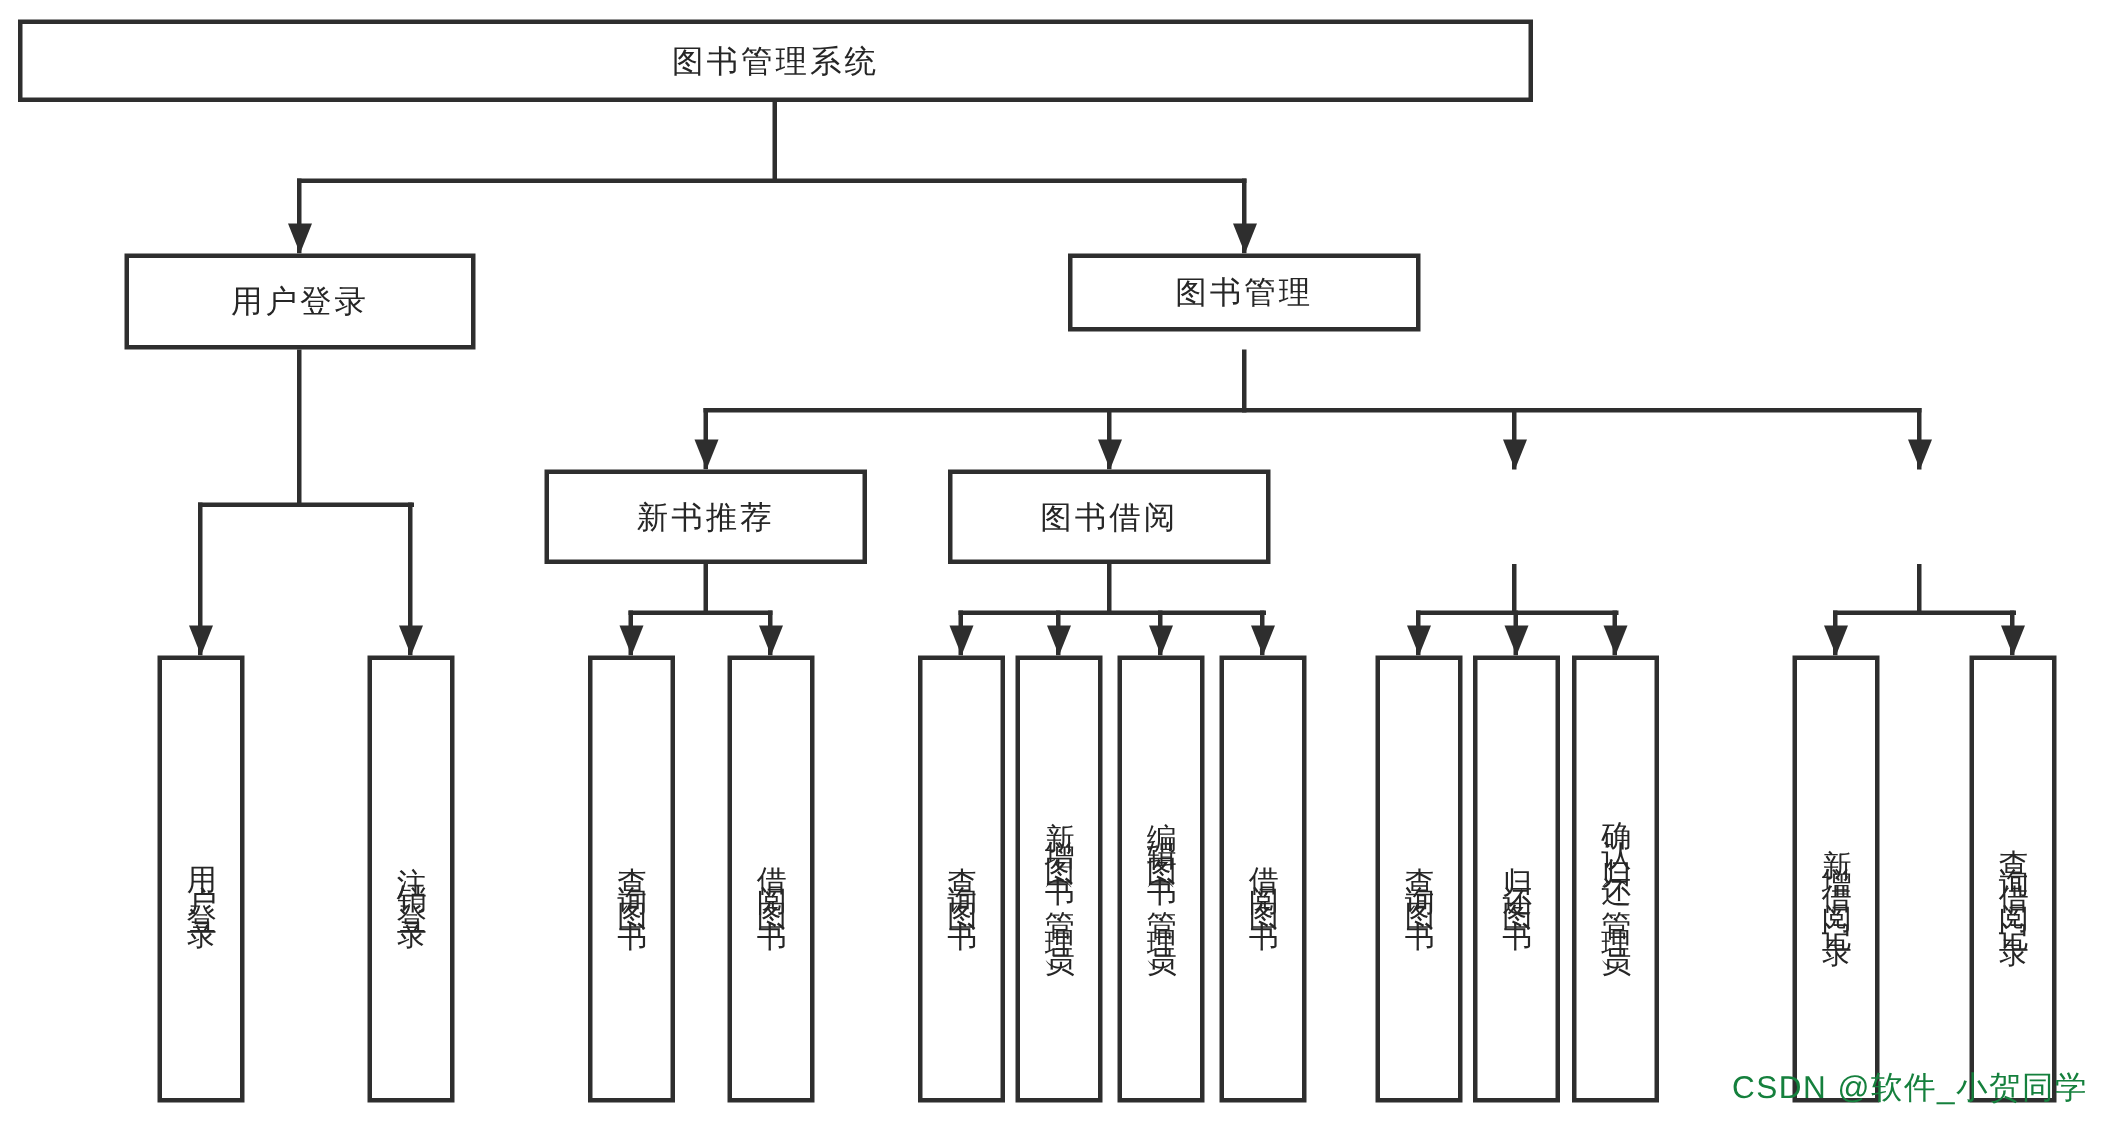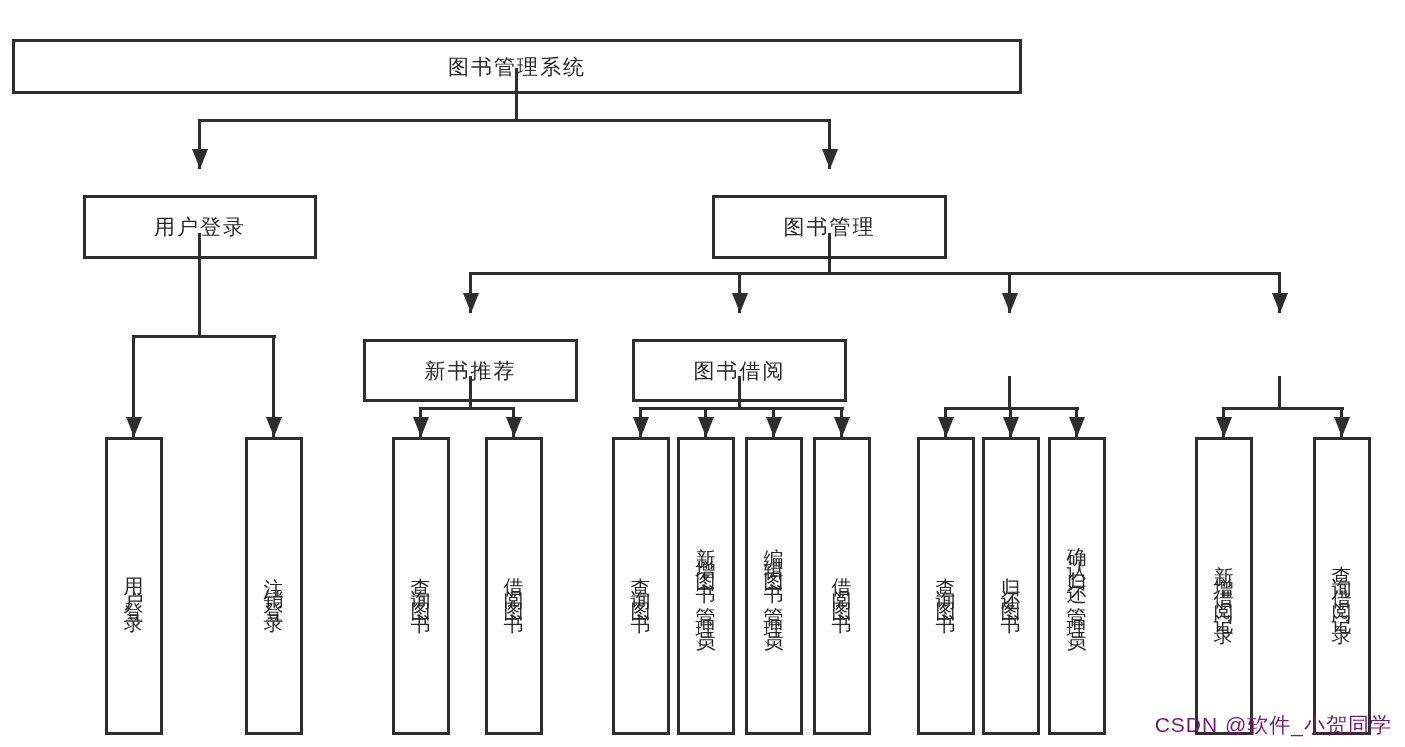--- a/index.html
+++ b/index.html
@@ -13,21 +13,21 @@
   .node{
     position:absolute;
     box-sizing:border-box;
     background:#ffffff;
     border:3px solid #2e2e2e;
     display:flex;
     align-items:center;
     justify-content:center;
     color:#262626;
   }
-  .nh{font-size:21px;letter-spacing:2px;white-space:nowrap;margin-top:26px;}
+  .nh{font-size:21px;letter-spacing:2px;white-space:nowrap;}
   .nv{
     writing-mode:vertical-rl;
     text-orientation:mixed;
     font-size:20px;
     letter-spacing:12px;
     line-height:1;
   }
   .lh{position:absolute;height:3px;background:#2e2e2e;}
   .lv{position:absolute;width:3px;background:#2e2e2e;}
   .arrow{position:absolute;width:3px;background:#2e2e2e;}
@@ -37,39 +37,39 @@
     bottom:0;left:50%;margin-left:-8px;
     width:0;height:0;
     border-left:8px solid transparent;
     border-right:8px solid transparent;
     border-top:20px solid #2e2e2e;
   }
   .watermark{
     position:absolute;
     right:13px;bottom:8px;
     font-size:21px;
-    color:#701a75;
+    color:#15803d;
     letter-spacing:1px;
     white-space:nowrap;
   }
 </style>
 </head>
 <body>
 
 <div id="stage">
 
   <div class="node nh" style="left:12px;top:13px;width:1010px;height:55px">图书管理系统</div>
 
   <div class="lv" style="left:515px;top:68px;height:54px"></div>
   <div class="lh" style="left:198px;top:119px;width:633px"></div>
   <div class="arrow" style="left:198px;top:119px;height:50px"></div>
   <div class="arrow" style="left:828px;top:119px;height:50px"></div>
 
   <div class="node nh" style="left:83px;top:169px;width:234px;height:64px">用户登录</div>
-  <div class="node nh" style="left:712px;top:169px;width:235px;height:64px">图书管理</div>
+  <div class="node nh" style="left:712px;top:169px;width:235px;height:52px">图书管理</div>
 
   <div class="lv" style="left:198px;top:233px;height:105px"></div>
   <div class="lh" style="left:132px;top:335px;width:144px"></div>
   <div class="arrow" style="left:132px;top:335px;height:102px"></div>
   <div class="arrow" style="left:272px;top:335px;height:102px"></div>
 
   <div class="lv" style="left:828px;top:233px;height:42px"></div>
   <div class="lh" style="left:469px;top:272px;width:812px"></div>
   <div class="arrow" style="left:469px;top:272px;height:41px"></div>
   <div class="arrow" style="left:738px;top:272px;height:41px"></div>

